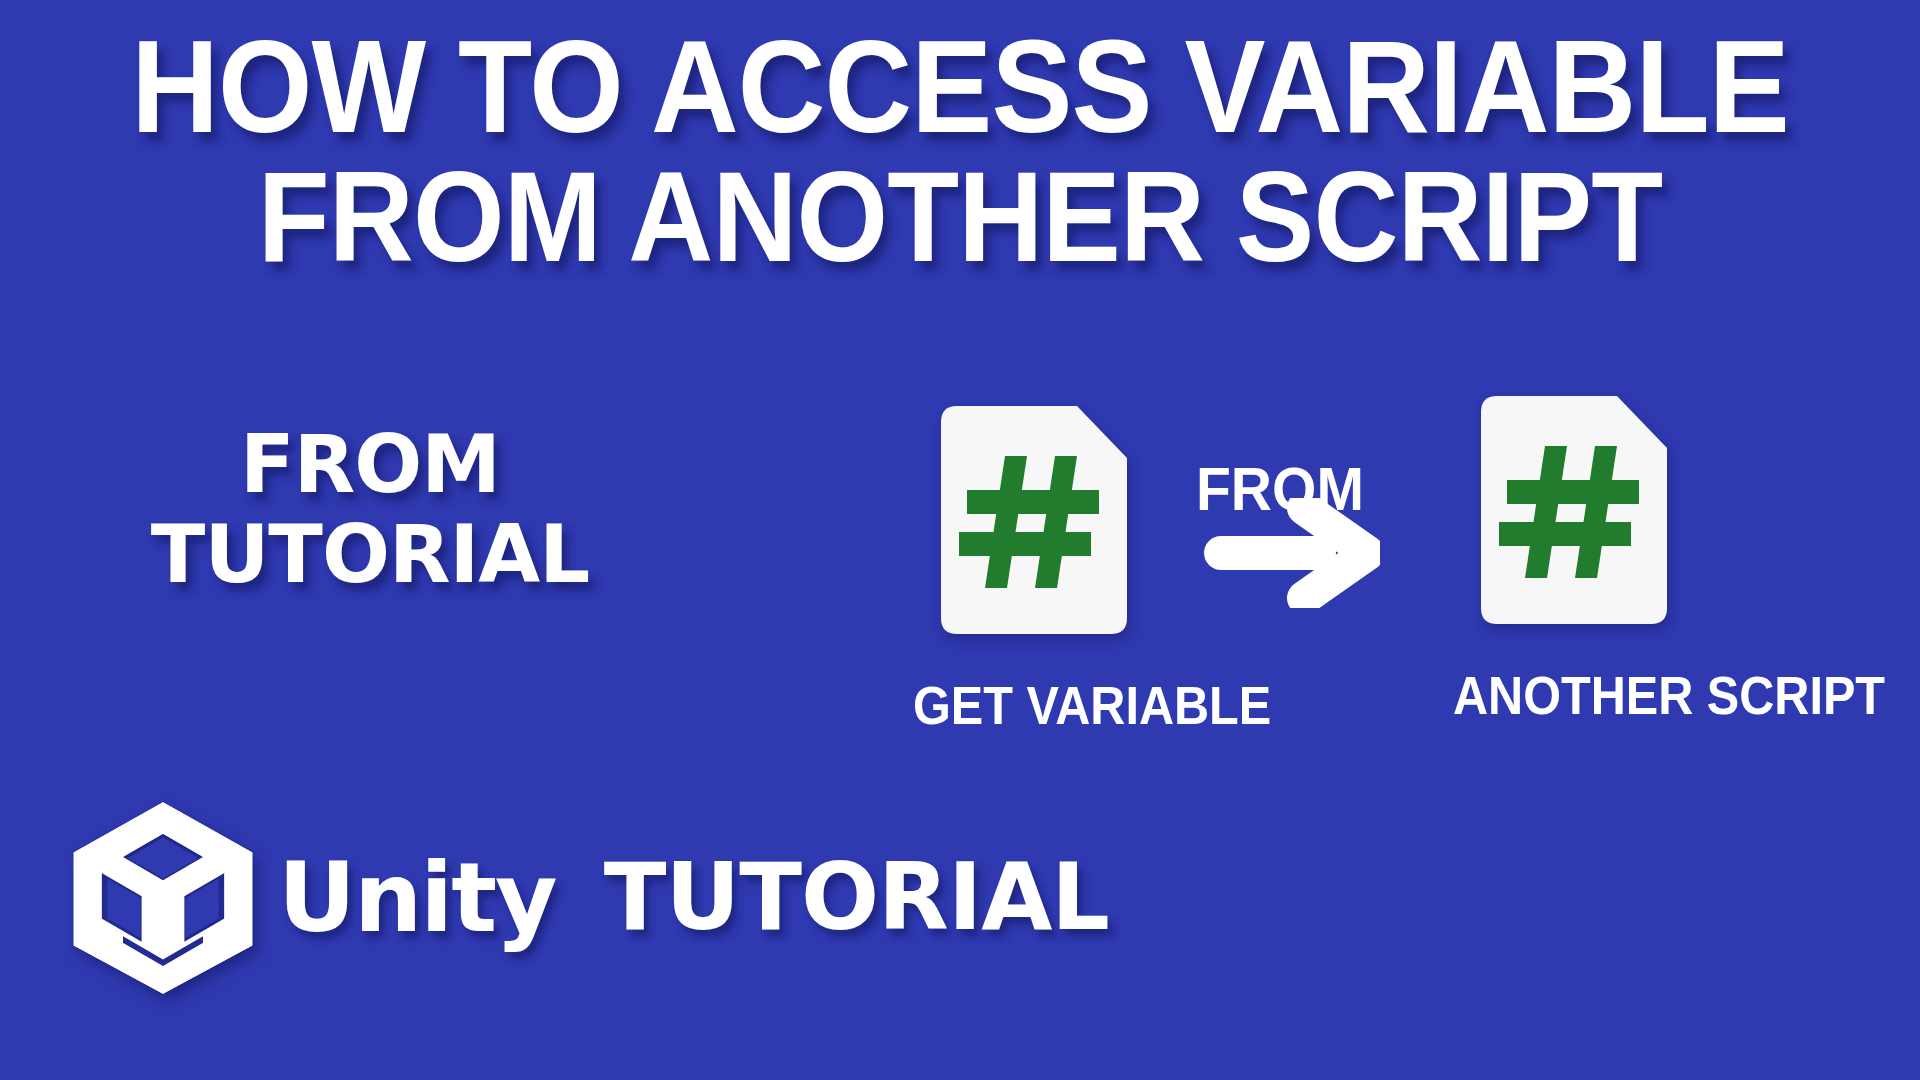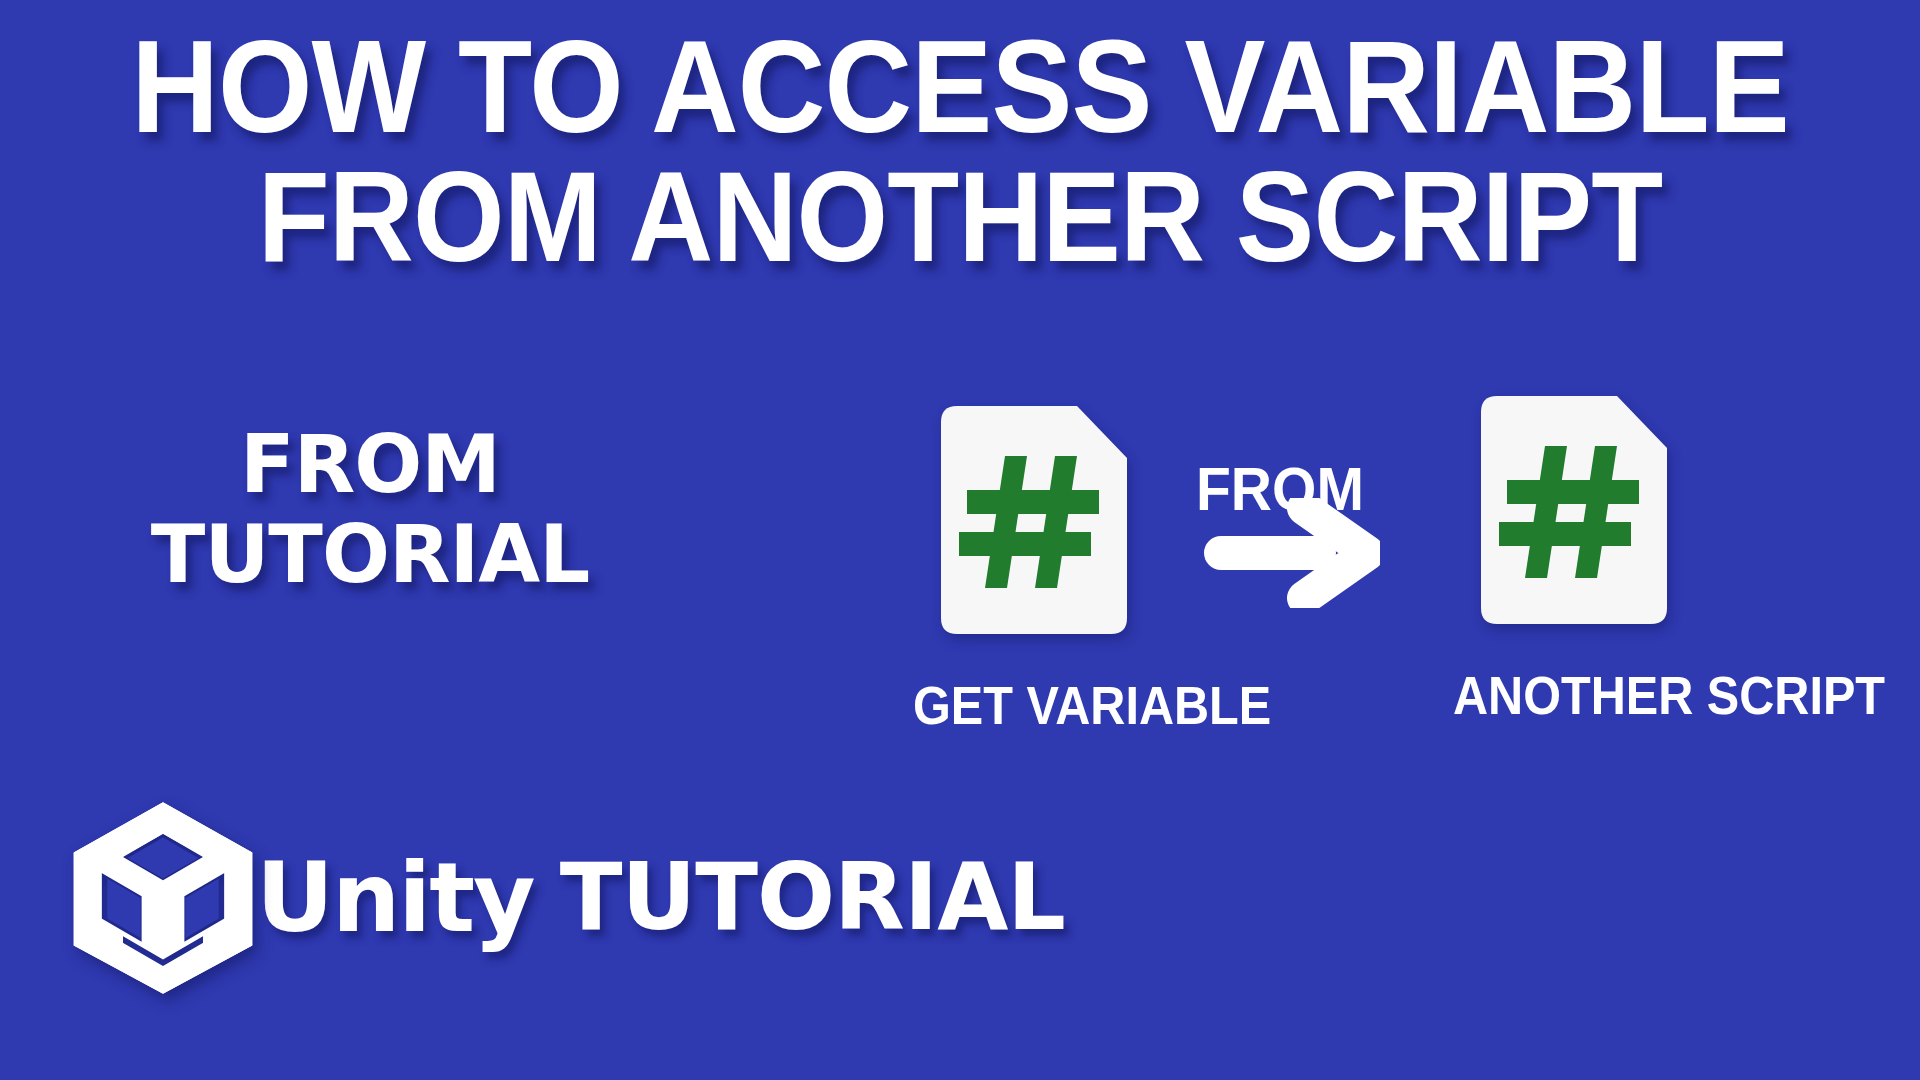--- a/index.html
+++ b/index.html
@@ -112,20 +112,21 @@
   }
   .arrow-icon svg { display: block; width: 100%; height: 100%; }
 
   
   .unity-bar {
     position: absolute;
     left: 70px;
     top: 800px;
     display: flex;
     align-items: center;
+    gap: 22px;
   }
   .unity-logo {
     width: 186px;
     height: 196px;
     filter: drop-shadow(5px 7px 7px rgba(14, 20, 90, 0.5));
   }
   .unity-logo svg { display: block; width: 100%; height: 100%; }
   .unity-word {
     color: #ffffff;
     font-family: "DejaVu Sans", sans-serif;

